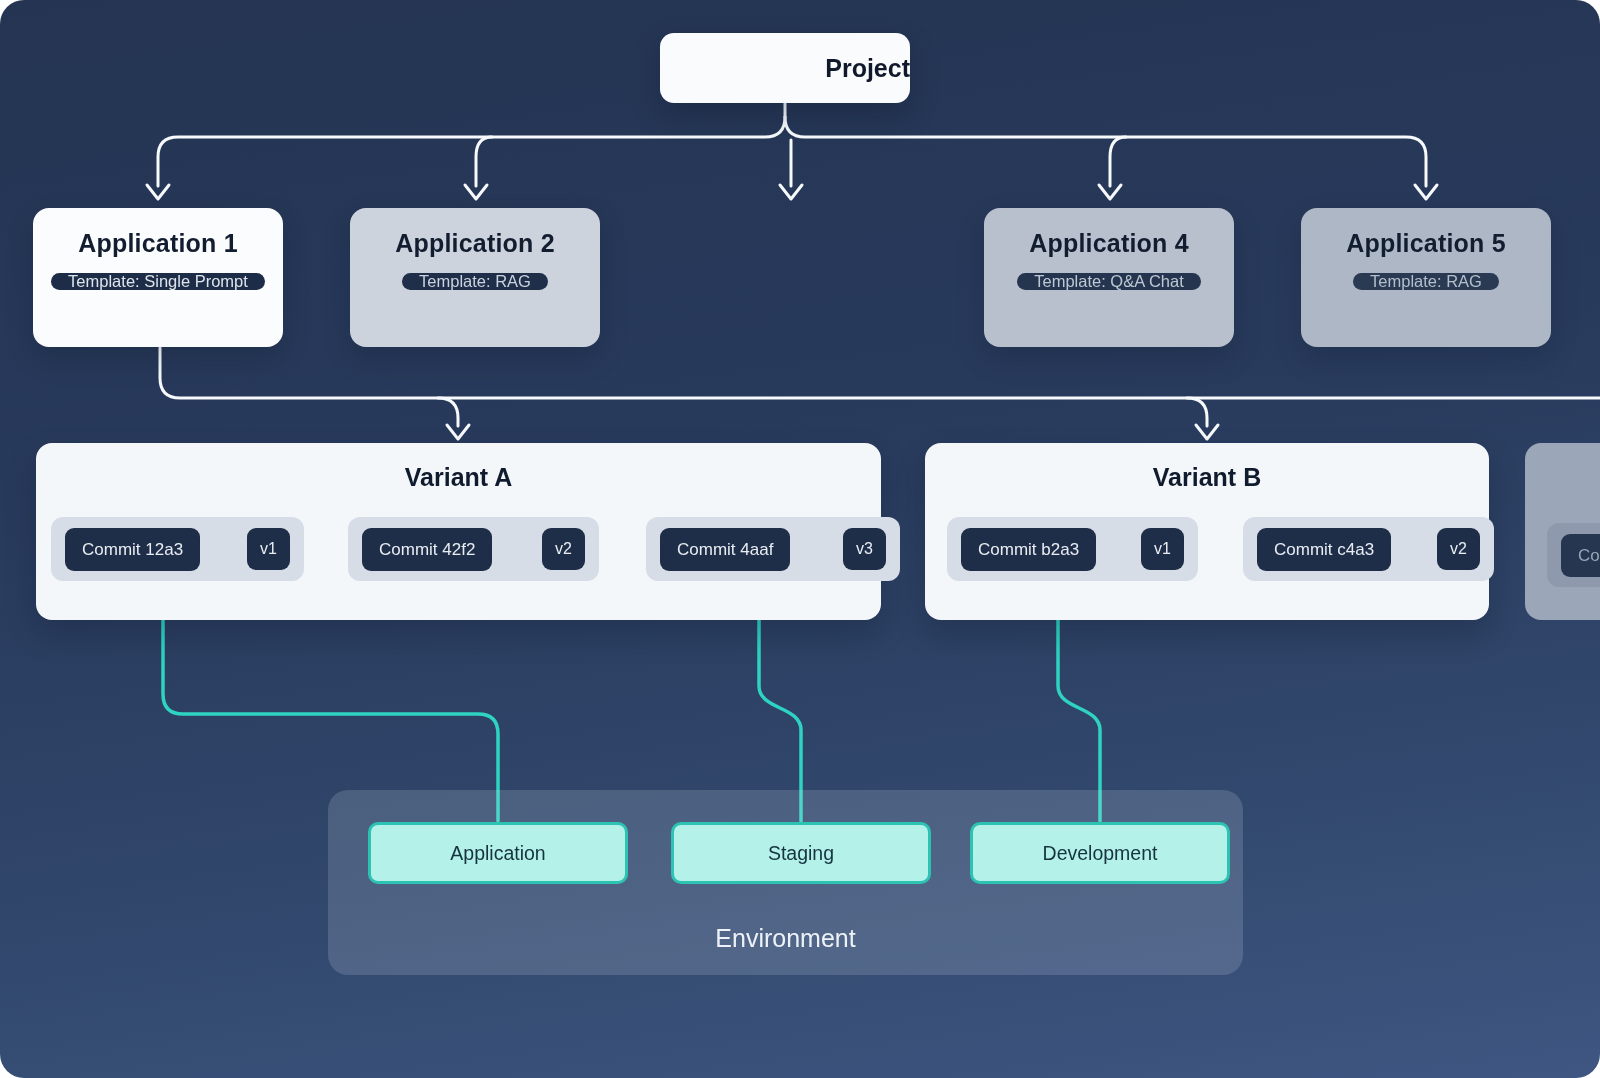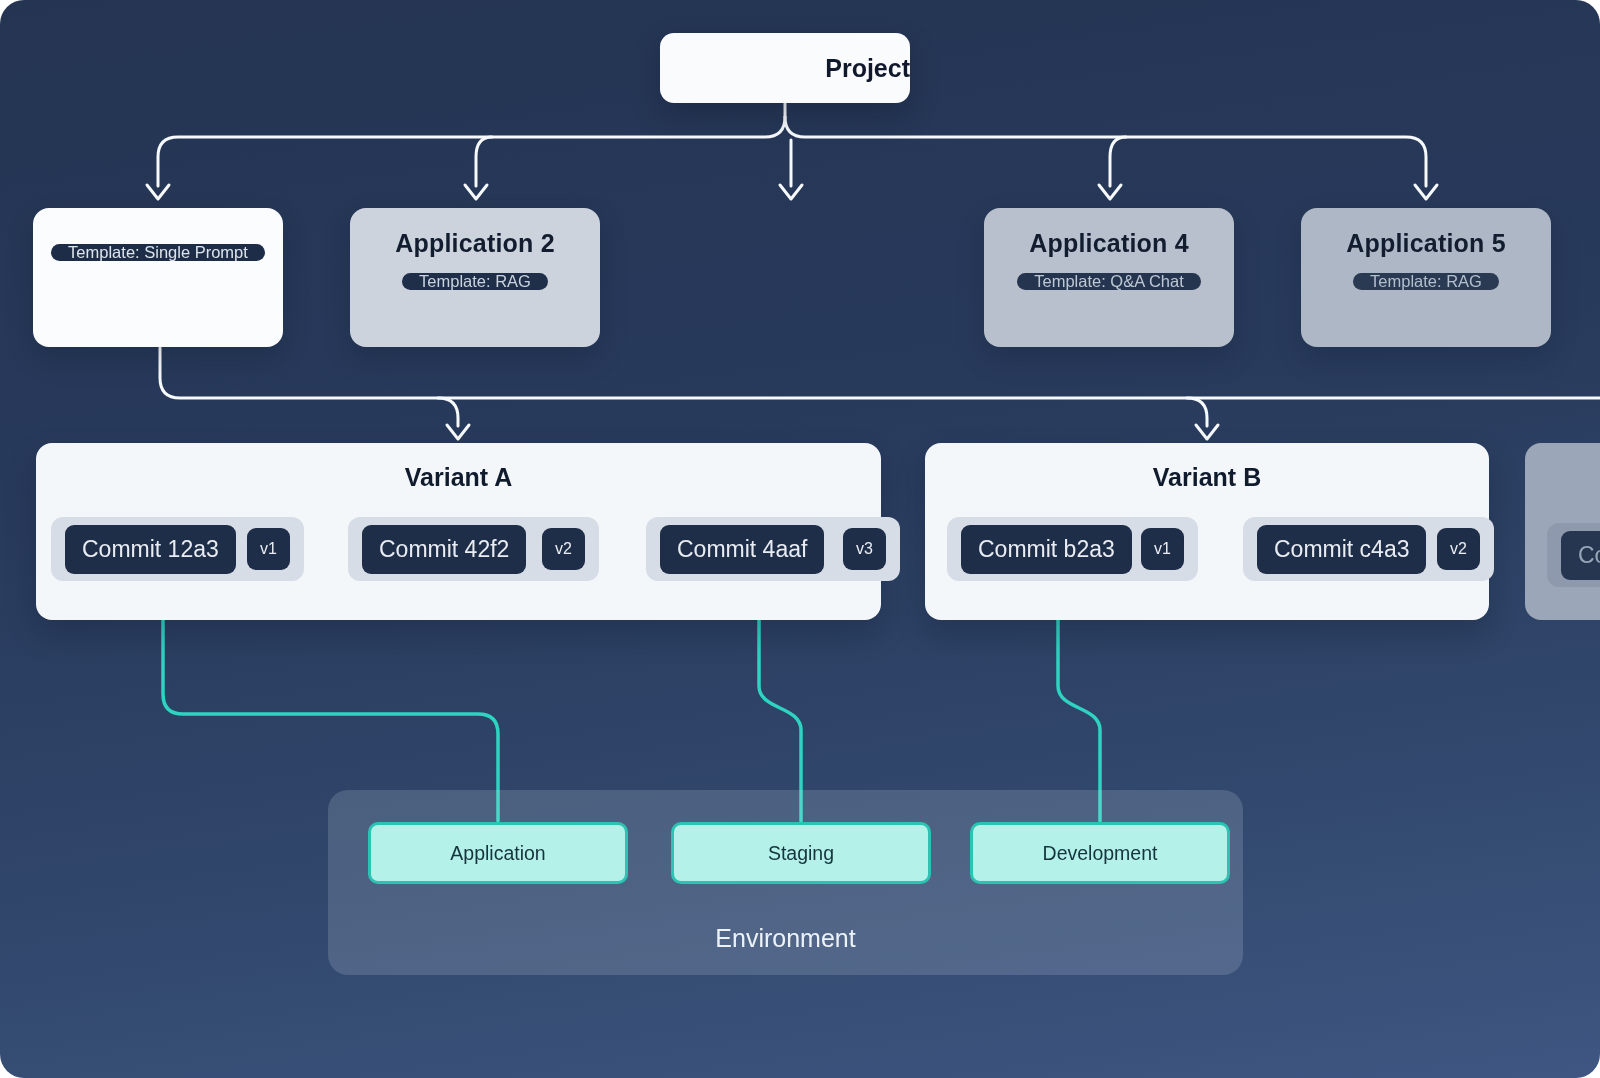--- a/index.html
+++ b/index.html
@@ -49,21 +49,21 @@
     position:absolute;left:0;right:0;top:20px;text-align:center;
     font-size:25px;font-weight:700;color:#101c2e;
   }
   
   .commit-group{
     position:absolute;top:517px;height:64px;border-radius:12px;background:#d7dde6;
     display:flex;align-items:center;justify-content:space-between;padding:0 14px;
   }
   .commit-group.ghost{background:#8e99ad;top:523px;}
   .pill{
-    background:#1f2e48;border-radius:9px;color:#e9edf3;font-size:23px;line-height:1;
+    background:#1f2e48;border-radius:9px;color:#e9edf3;font-size:17px;line-height:1;
     padding:13px 17px;white-space:nowrap;
   }
   .pill.version{padding:13px 13px;font-size:16px;}
   .ghost .pill{background:#263650;color:#98a5b6;}
   .g-a1{left:51px;width:225px;}
   .g-a2{left:348px;width:223px;}
   .g-a3{left:646px;width:226px;}
   .g-b1{left:947px;width:223px;}
   .g-b2{left:1243px;width:223px;}
   .g-c1{left:1547px;width:150px;justify-content:flex-start;}
@@ -125,20 +125,21 @@
     <path class="t" d="M 748 606 L 759 592 L 770 606"></path>
     <path class="t" d="M 1100 821 V 730 C 1100 706 1058 710 1058 686 V 606"></path>
     <path class="t" d="M 1047 606 L 1058 592 L 1069 606"></path>
   </svg>
 
   <div class="node project">
     <span>Project</span>
   </div>
 
   <div class="node app app1">
+    <div class="app-title">Application 1</div>
     <div class="badge">Template: Single Prompt</div>
   </div>
   <div class="node app app2">
     <div class="app-title">Application 2</div>
     <div class="badge">Template: RAG</div>
   </div>
   <div class="node app app4">
     <div class="app-title">Application 4</div>
     <div class="badge">Template: Q&amp;A Chat</div>
   </div>

